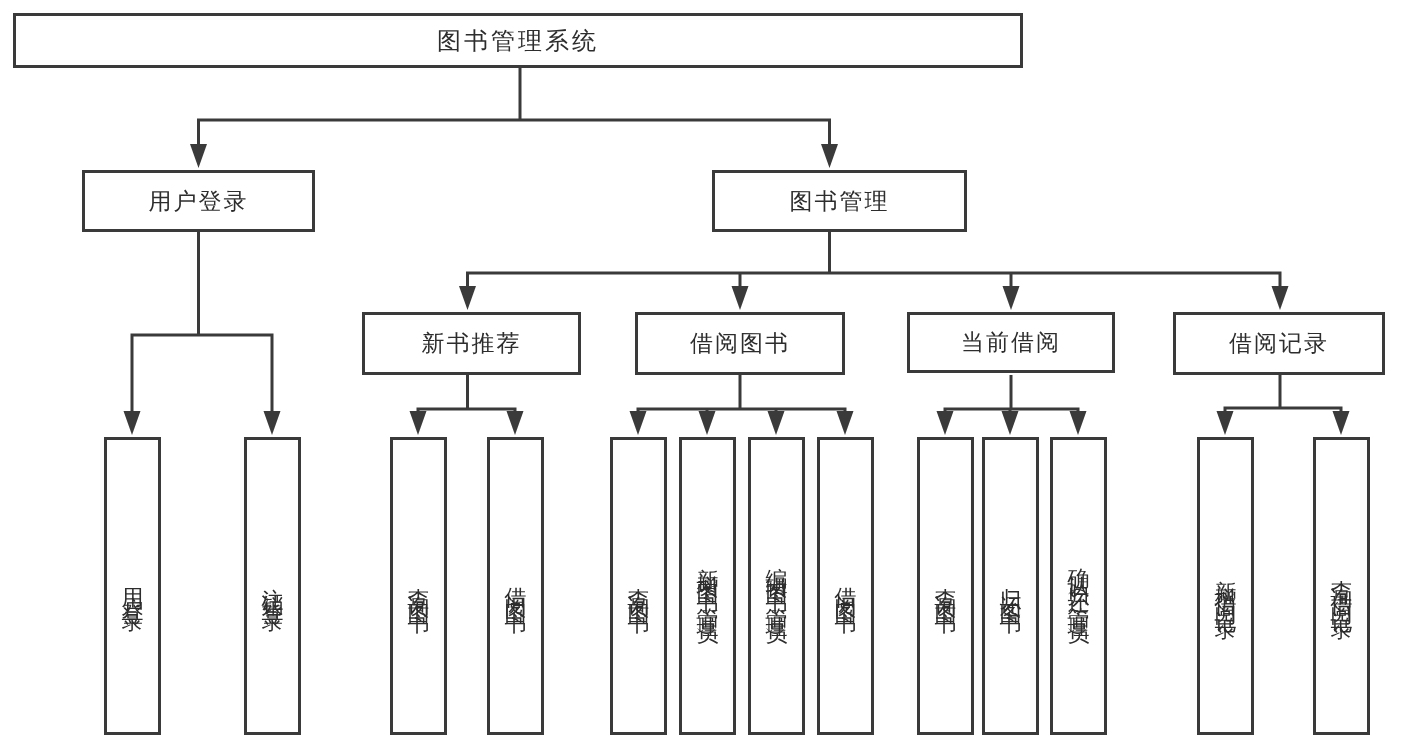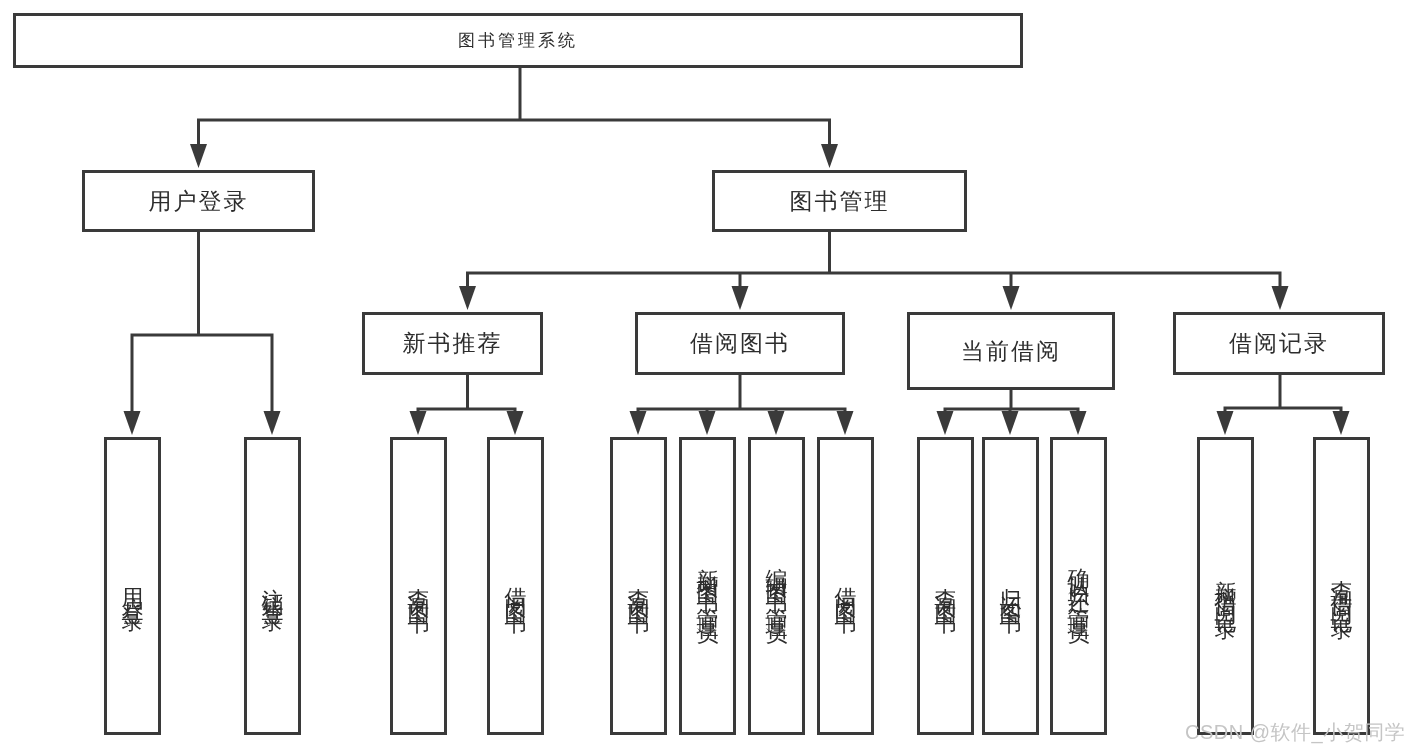--- a/index.html
+++ b/index.html
@@ -33,39 +33,39 @@
     align-items: center;
     justify-content: center;
     z-index: 2;
     white-space: nowrap;
   }
   .node.h {
     font-size: 23px;
     letter-spacing: 2px;
   }
   .node.root {
-    font-size: 17px;
+    font-size: 24px;
     letter-spacing: 3px;
   }
   .node.v {
     writing-mode: vertical-rl;
     text-orientation: mixed;
     font-size: 22px;
     letter-spacing: 8px;
     white-space: normal;
   }
   
   #n-root            { left: 13px;   top: 13px;  width: 1010px; height: 55px; }
   
   #n-user-login      { left: 82px;   top: 170px; width: 233px;  height: 62px; }
   #n-book-mgmt       { left: 712px;  top: 170px; width: 255px;  height: 62px; }
   
-  #n-new-book-rec    { left: 362px;  top: 312px; width: 181px;  height: 63px; }
+  #n-new-book-rec    { left: 362px;  top: 312px; width: 219px;  height: 63px; }
   #n-book-borrow     { left: 635px;  top: 312px; width: 210px;  height: 63px; }
-  #n-current-borrow  { left: 907px;  top: 312px; width: 208px;  height: 78px; }
+  #n-current-borrow  { left: 907px;  top: 312px; width: 208px;  height: 61px; }
   #n-borrow-records  { left: 1173px; top: 312px; width: 212px;  height: 63px; }
   
   .leaf { top: 437px; width: 57px; height: 298px; }
   #l-user-login      { left: 104px;  }
   #l-logout          { left: 244px;  }
   #l-query-book-1    { left: 390px;  }
   #l-borrow-book-1   { left: 487px;  }
   #l-query-book-2    { left: 610px;  }
   #l-add-book        { left: 679px;  }
   #l-edit-book       { left: 748px;  }
@@ -172,14 +172,13 @@
   <div class="node v leaf" id="l-query-book-2">查询图书</div>
   <div class="node v leaf" id="l-add-book">新增图书（管理员）</div>
   <div class="node v leaf" id="l-edit-book">编辑图书（管理员）</div>
   <div class="node v leaf" id="l-borrow-book-2">借阅图书</div>
   <div class="node v leaf" id="l-query-book-3">查询图书</div>
   <div class="node v leaf" id="l-return-book">归还图书</div>
   <div class="node v leaf" id="l-confirm-return">确认归还（管理员）</div>
   <div class="node v leaf" id="l-add-record">新增借阅记录</div>
   <div class="node v leaf" id="l-query-record">查询借阅记录</div>
 
-  <div class="watermark">CSDN @软件_小贺同学</div>
 </div>
 
 </body></html>

